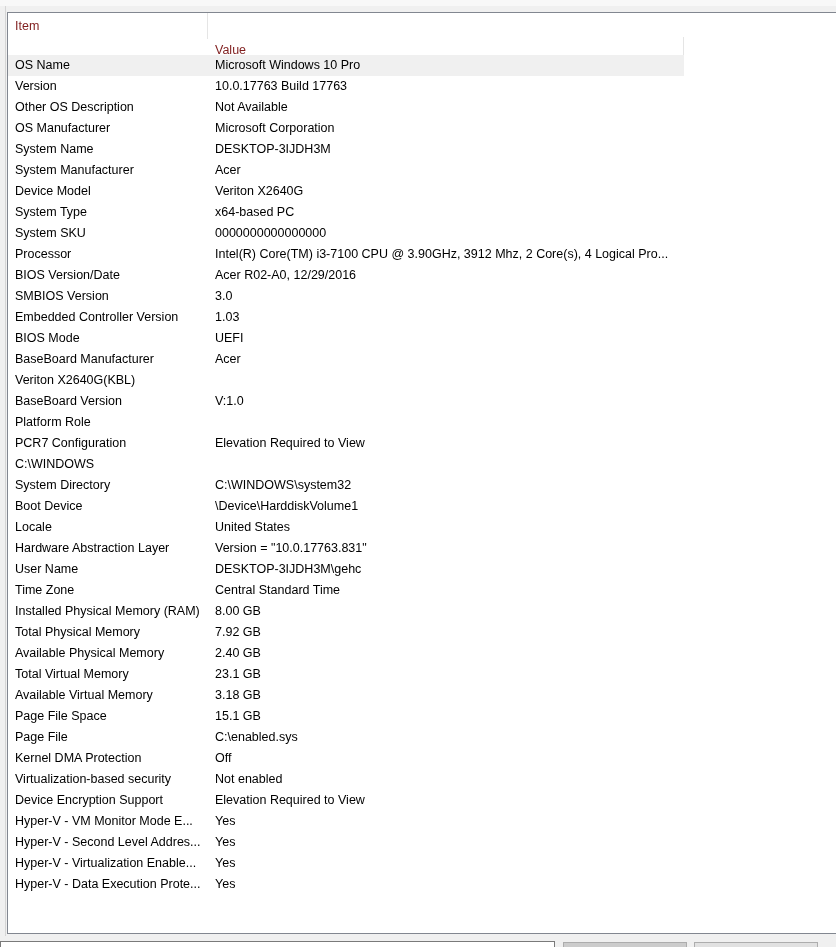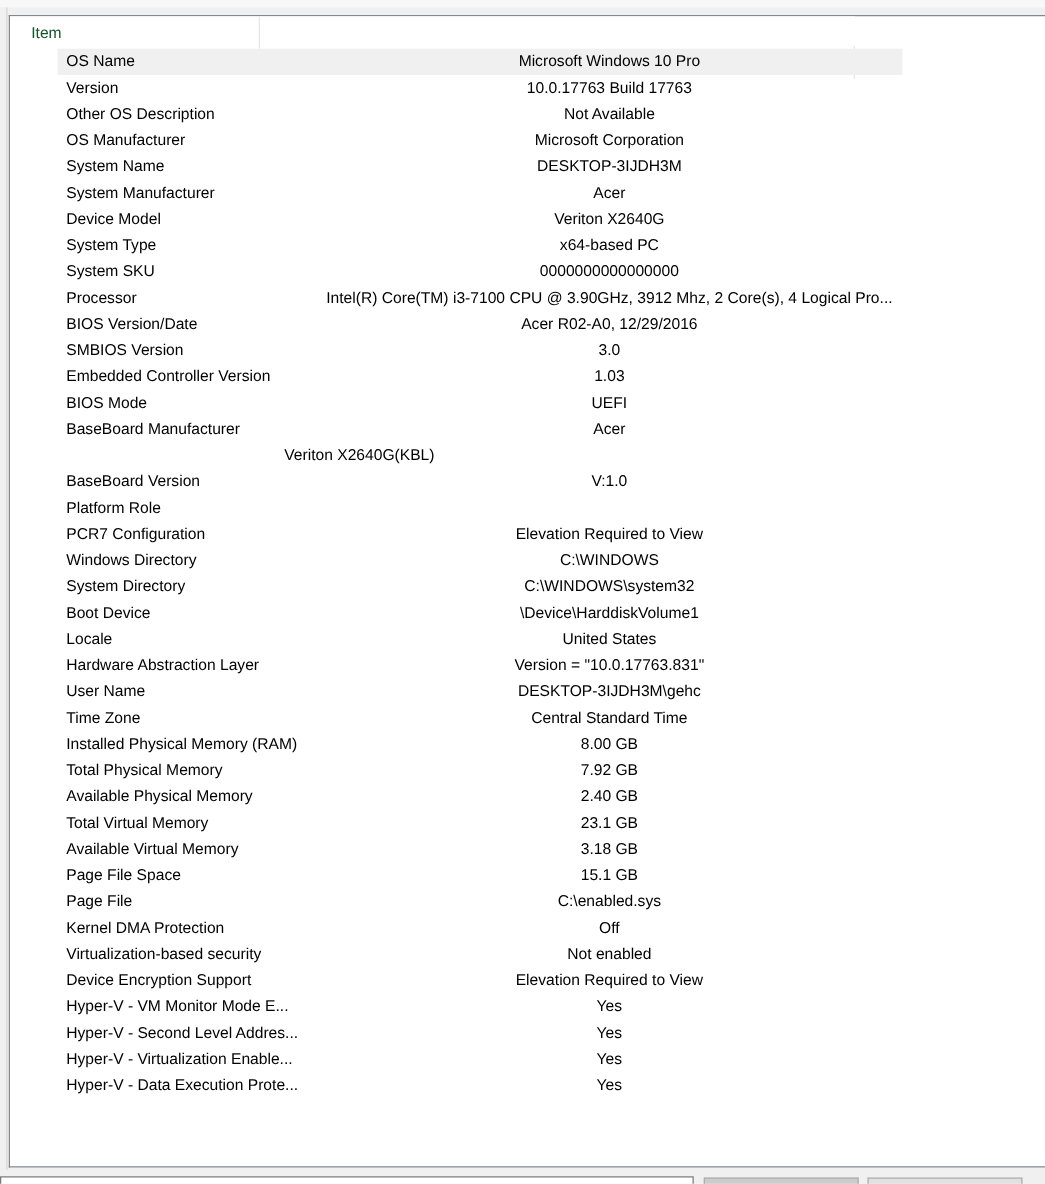--- a/index.html
+++ b/index.html
@@ -23,33 +23,33 @@
     background: #ffffff;
     border-top: 1px solid #828790; border-left: 1px solid #828790;
     border-bottom: 1px solid #828790;
     box-sizing: border-box; overflow: hidden;
   }
   .header {
     position: absolute; left: 0; top: 0; height: 26px; width: 676px;
     display: flex; background: #fff;
   }
   .hcell {
-    height: 26px; line-height: 26px; padding-left: 17px; box-sizing: border-box;
-    border-right: 1px solid #e5e5e5; color: #14532d;
+    height: 26px; line-height: 26px; padding-left: 7px; box-sizing: border-box;
+    border-right: 1px solid #e5e5e5; color: #7f1d1d;
   }
   .hcell.item { width: 200px; }
   .hcell.value { width: 476px; margin-top: 24px; }
-  .rows { position: absolute; left: 0; top: 26px; width: 676px; margin-left: 38px; }
+  .rows { position: absolute; left: 0; top: 42px; width: 676px; }
   .row {
     display: flex; height: 21px; line-height: 21px;
   }
   .row.selected { background: #f0f0f0; }
   .cell { white-space: nowrap; overflow: hidden; box-sizing: border-box; padding-left: 7px; }
   .cell.item { width: 200px; }
-  .cell.value { width: 476px; text-align: center; }
+  .cell.value { width: 476px; }
   .findbar {
     position: absolute; left: 0; top: 936px; width: 836px; height: 11px;
     background: #f0f0f0;
   }
   .find-input {
     position: absolute; left: 0; top: 5px; width: 555px; height: 14px;
     border: 1px solid #7a7a7a; background: #fff; box-sizing: border-box;
   }
   .find-btn {
     position: absolute; top: 6px; height: 14px; box-sizing: border-box;
@@ -138,21 +138,20 @@
         <div class="cell value">V:1.0</div>
       </div>
       <div class="row">
         <div class="cell item">Platform Role</div>
       </div>
       <div class="row">
         <div class="cell item">PCR7 Configuration</div>
         <div class="cell value">Elevation Required to View</div>
       </div>
       <div class="row">
-        <div class="cell item">Windows Directory</div>
         <div class="cell value">C:\WINDOWS</div>
       </div>
       <div class="row">
         <div class="cell item">System Directory</div>
         <div class="cell value">C:\WINDOWS\system32</div>
       </div>
       <div class="row">
         <div class="cell item">Boot Device</div>
         <div class="cell value">\Device\HarddiskVolume1</div>
       </div>

